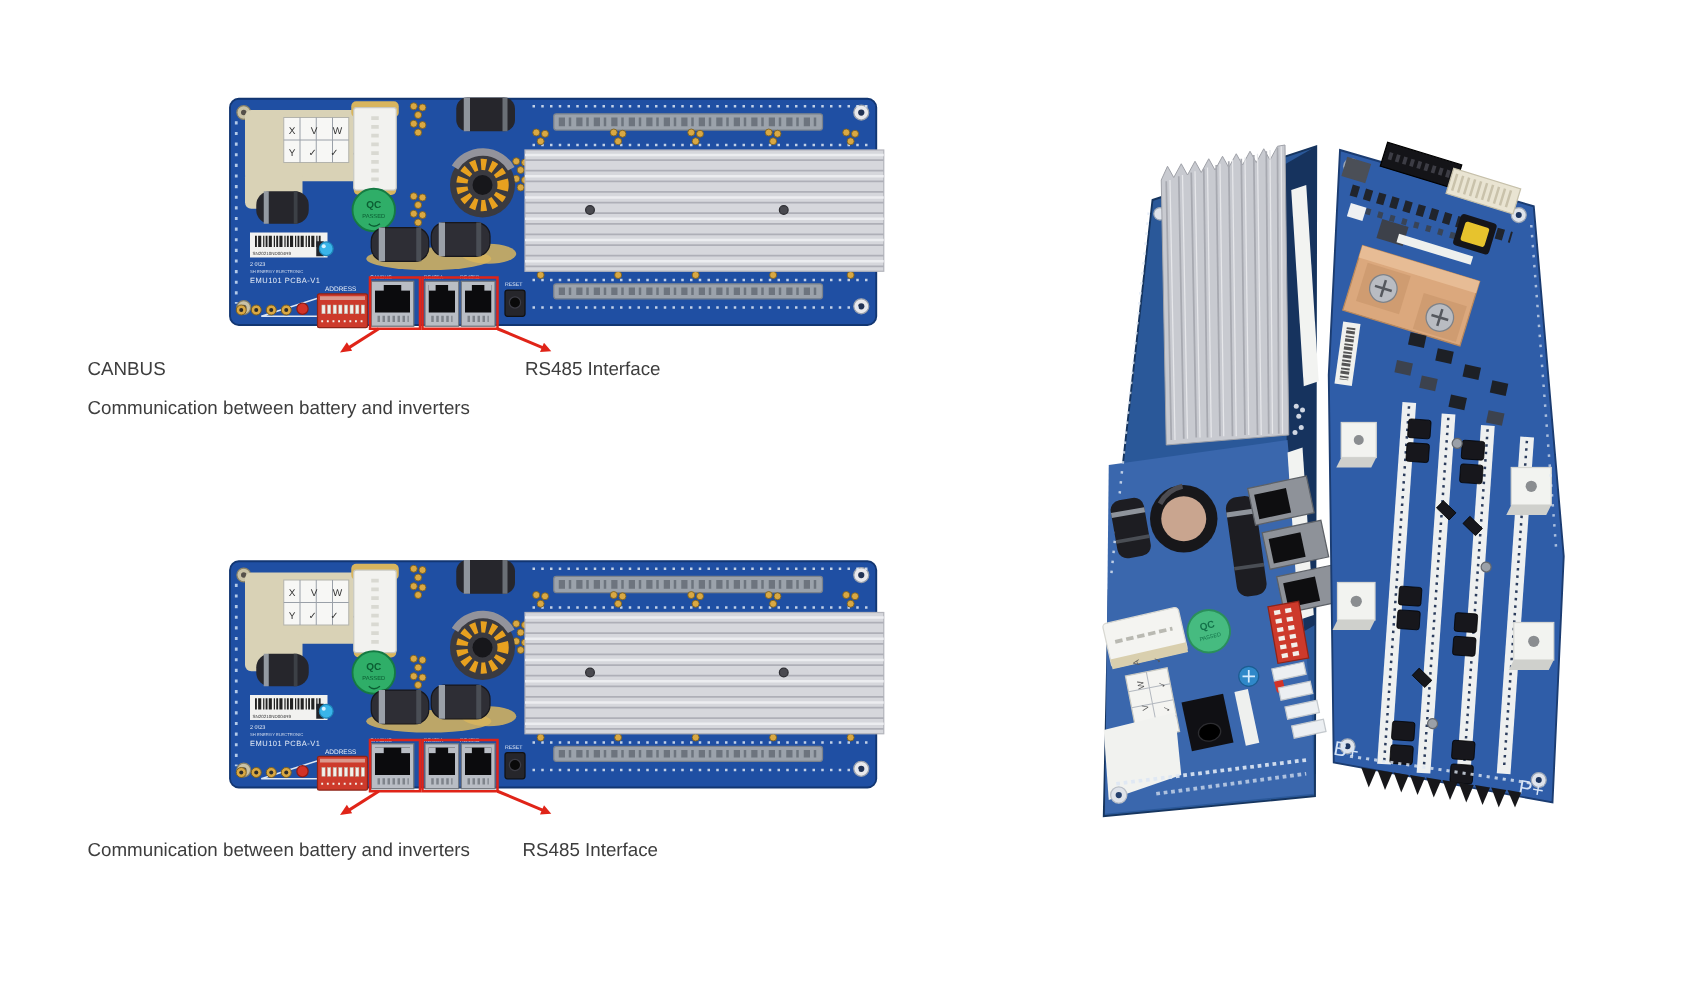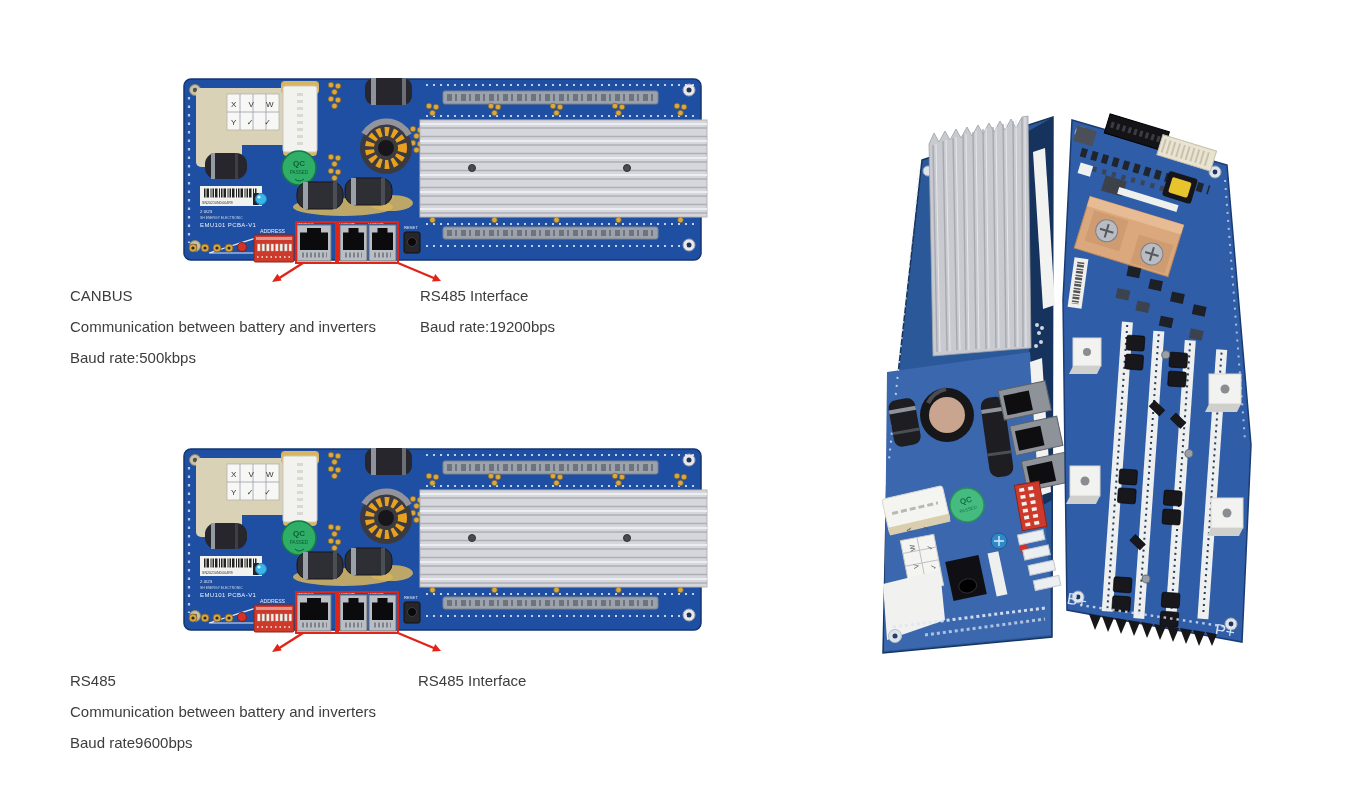--- a/index.html
+++ b/index.html
@@ -521,28 +521,24 @@
           <polygon points="341,532 347,546 352,534"></polygon>
     </g>
 
     <line x1="360" y1="80" x2="380" y2="340" stroke="#dfe8f4" stroke-width="2" stroke-dasharray="2 6" opacity=".7"></line>
   </g>
 </svg>
 
 <div class="note" style="left:70px;top:288px">
   <p>CANBUS</p>
   <p>Communication between battery and inverters</p>
-  <p>Baud rate:500kbps</p>
 </div>
 <div class="note" style="left:420px;top:288px">
   <p>RS485 Interface</p>
-  <p>Baud rate:19200bps</p>
 </div>
 <div class="note" style="left:70px;top:673px">
-  <p>RS485</p>
   <p>Communication between battery and inverters</p>
-  <p>Baud rate9600bps</p>
 </div>
 <div class="note" style="left:418px;top:673px">
   <p>RS485 Interface</p>
 </div>
 
 </div>
 
 </body></html>

